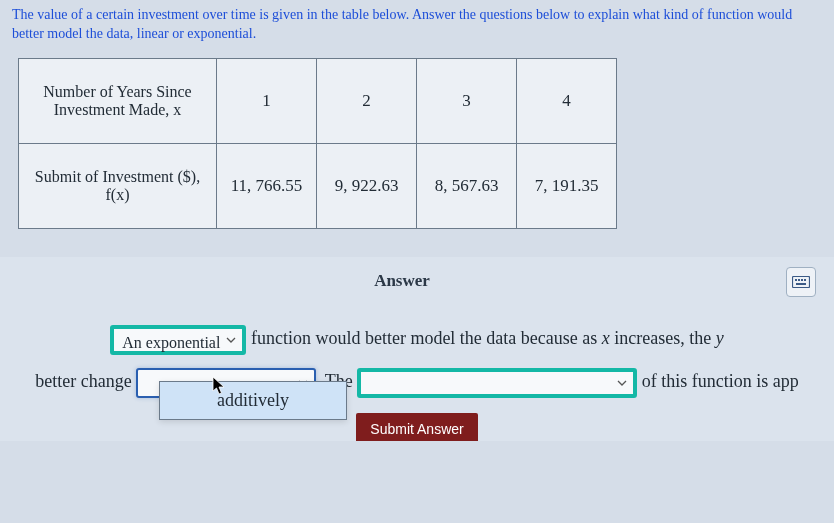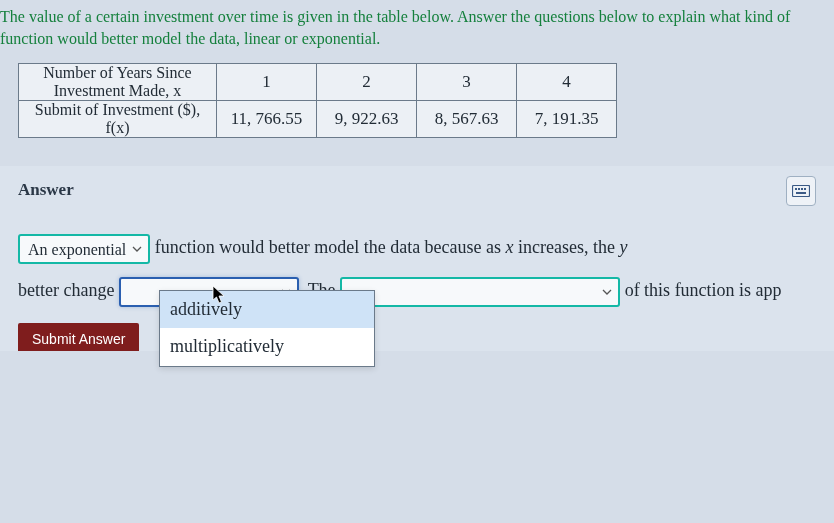--- a/index.html
+++ b/index.html
@@ -7,55 +7,56 @@
     margin: 0;
     padding: 0;
     font-family: Georgia, 'Times New Roman', serif;
     background: #d5dde8;
     width: 834px;
     height: 523px;
     overflow: hidden;
     color: #1a2530;
   }
   .question {
-    padding: 6px 10px 14px 0;
-    font-size: 16px;
+    padding: 6px 10px 14px 12px;
+    font-size: 14px;
     line-height: 1.35;
-    color: #15803d;
+    color: #1d4ed8;
   }
   .table-wrap {
     padding: 0 0 0 18px;
   }
   table {
     border-collapse: collapse;
     background: #ecf0f5;
   }
   td {
     border: 1px solid #6b7a8a;
-    padding: 0 10px;
+    padding: 24px 10px;
     text-align: center;
     font-size: 17px;
     color: #222c36;
     vertical-align: middle;
   }
   td.hdr {
     width: 198px;
     font-size: 16px;
   }
   td.val {
     min-width: 88px;
   }
   td.wide {
     min-width: 100px;
     white-space: nowrap;
   }
   .answer-section {
     margin-top: 28px;
     padding: 14px 18px 0 18px;
     background: #dbe3ed;
+    text-align: center;
   }
   .ans-title {
     font-weight: bold;
     font-size: 17px;
     color: #2b3847;
     display: inline-block;
   }
   .icon-btn {
     float: right;
     width: 30px;
@@ -71,21 +72,21 @@
   .icon-btn svg { display: block; }
   .answer-body {
     margin-top: 26px;
     font-size: 18px;
     line-height: 2.4;
     color: #222c36;
     position: relative;
   }
   .sel {
     display: inline-block;
-    border: 2px solid #14b8a6;
+    border: 4px solid #14b8a6;
     background: #f7f9fb;
     min-width: 130px;
     height: 30px;
     vertical-align: middle;
     padding: 0 22px 0 8px;
     font-size: 16px;
     line-height: 28px;
     position: relative;
     border-radius: 3px;
   }
@@ -97,21 +98,21 @@
     position: absolute;
     right: 6px;
     top: 50%;
     transform: translateY(-50%);
   }
   .sel .caret svg { display: block; }
   .dropdown {
     position: absolute;
     left: 141px;
     top: 64px;
-    width: 216px;
+    width: 188px;
     background: #fff;
     border: 1px solid #6b7a8a;
     box-shadow: 0 2px 6px rgba(0,0,0,0.12);
     z-index: 10;
   }
   .dropdown .opt {
     padding: 6px 10px;
     font-size: 18px;
     color: #222c36;
     line-height: 1.4;
@@ -197,21 +198,20 @@
       <span></span>
       <span class="caret">
         <svg width="10" height="6" viewBox="0 0 10 6">
             <path d="M1 1 L5 5 L9 1" fill="none" stroke="#555" stroke-width="1.3"></path>
           </svg>
       </span>
     </span><span> of this function is app</span>
 
     <div class="dropdown">
       <div class="opt hi">additively</div>
-      <div class="opt">multiplicatively</div>
     </div>
 
     <div class="cursor">
       <svg width="16" height="20" viewBox="0 0 16 20">
         <path d="M1 1 L1 15 L4.5 12 L7 18 L9.5 17 L7 11 L12 11 Z" fill="#000" stroke="#fff" stroke-width="0.8"></path>
       </svg>
     </div>
   </div>
 
   <div class="submit">Submit Answer</div>

